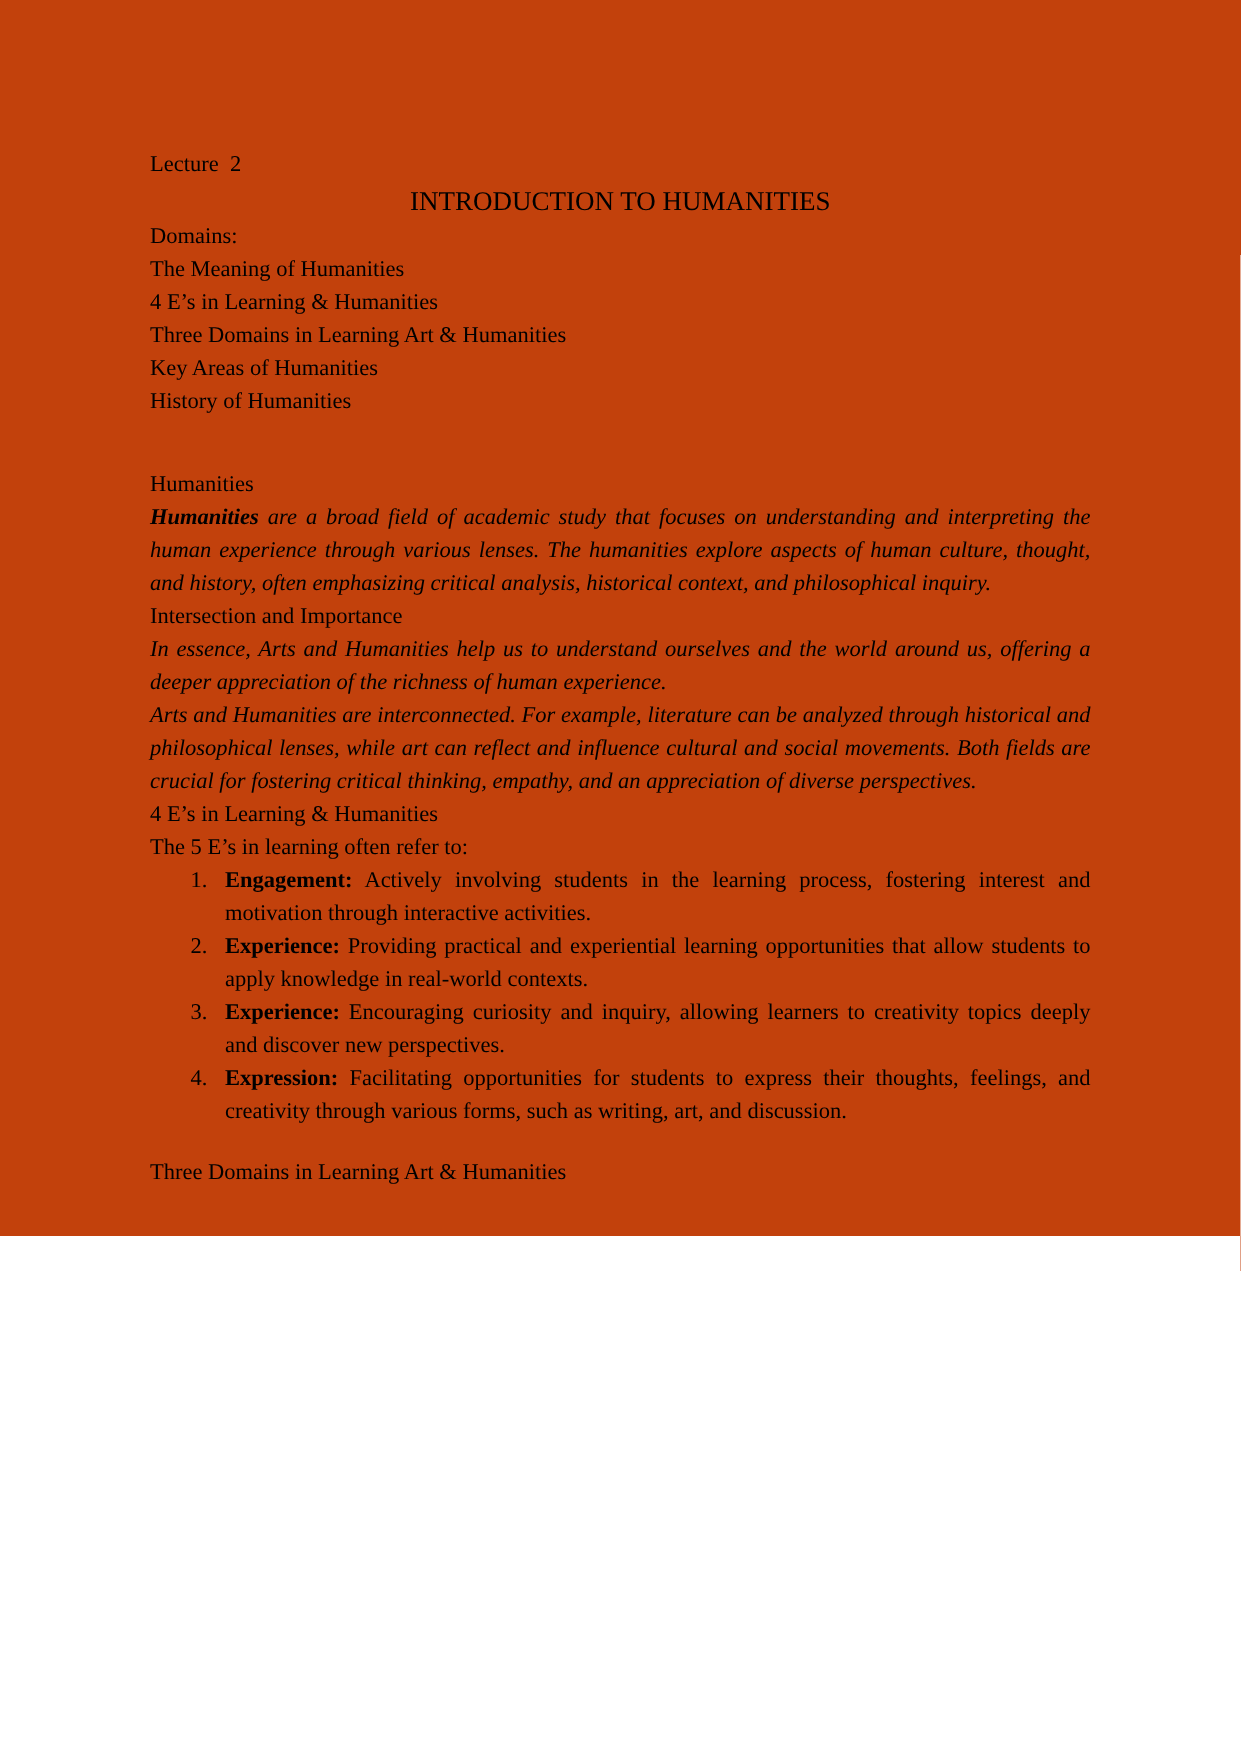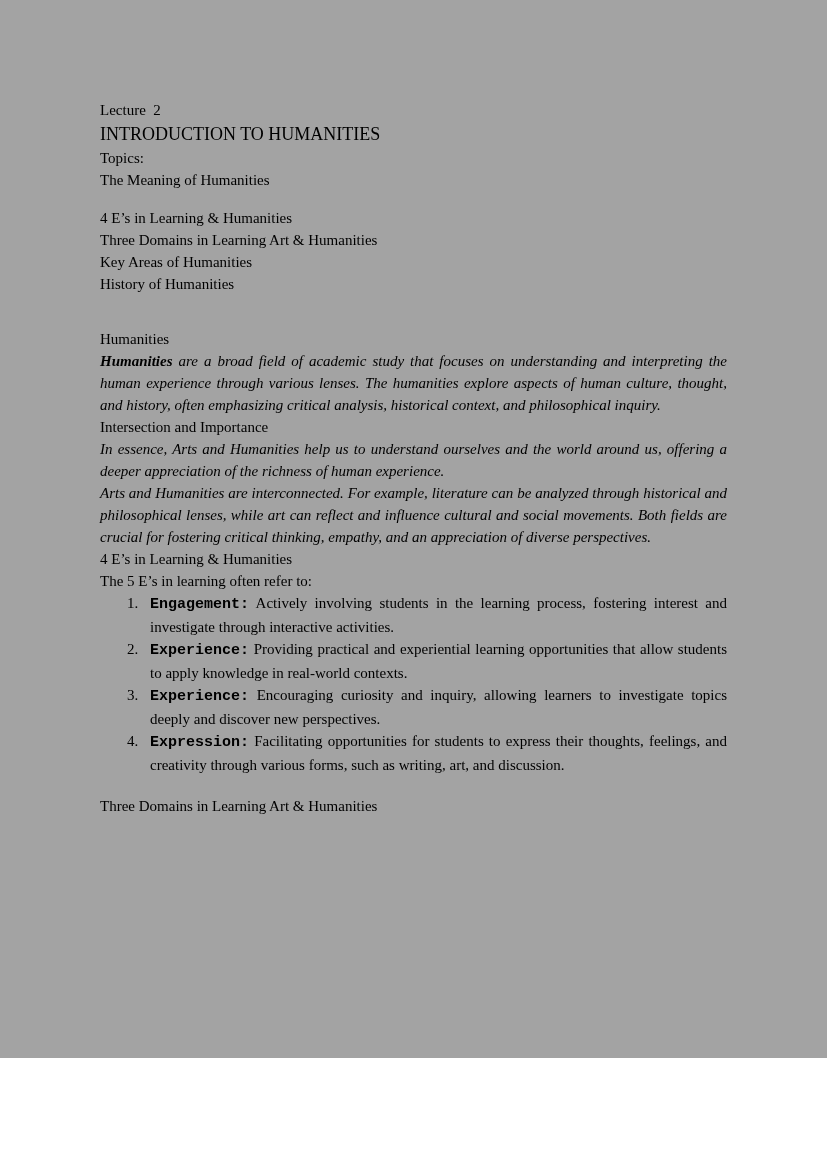--- a/index.html
+++ b/index.html
@@ -3,23 +3,23 @@
 <meta charset="utf-8">
 <style>
   html, body {
     margin: 0;
     padding: 0;
     background: #ffffff;
   }
   .page {
     position: relative;
     width: 827px;
-    height: 1058px;
+    height: 824px;
     margin: 0;
-    background: #a3a3a3;
+    background: #c2410c;
     color: #000000;
     font-family: "Liberation Serif", "DejaVu Serif", serif;
     font-size: 15px;
     line-height: 22px;
     box-sizing: border-box;
     padding: 99px 100px 0 100px;
     overflow: hidden;
   }
   .page p, .page h1, .page h2 {
     margin: 0;
@@ -28,31 +28,32 @@
   }
   .lecture {
     font-weight: bold;
     white-space: pre-wrap;
     margin-bottom: 16px;
   }
   .doc-title {
     font-size: 18px;
     line-height: 26px;
     font-weight: bold;
+    text-align: center;
     margin-bottom: 21px;
   }
   .bold-label {
     font-weight: bold;
     margin-bottom: 20px;
   }
   .topic {
     margin-bottom: 11px;
   }
   .topic.mb0 {
-    margin-bottom: 16px;
+    margin-bottom: 0;
   }
   .section-heading {
     font-weight: bold;
     font-size: 15px;
     line-height: 22px;
     margin-bottom: 20px;
   }
   .section-heading.extra-top {
     margin-top: 33px;
   }
@@ -76,36 +77,35 @@
     padding-left: 50px;
     text-align: justify;
   }
   .num-item .num {
     position: absolute;
     left: 27px;
     top: 0;
   }
   .num-item .term {
     font-weight: bold;
-    font-family: Liberation Mono, monospace;
   }
   .last-heading {
     margin-bottom: 0;
   }
 </style>
 </head>
 <body>
 
 <main class="page">
 
   <p class="lecture">Lecture  2</p>
 
   <h1 class="doc-title">INTRODUCTION TO HUMANITIES</h1>
 
-  <p class="bold-label">Topics:</p>
+  <p class="bold-label">Domains:</p>
 
   <p class="topic mb0">The Meaning of Humanities</p>
   <p class="topic">4 E’s in Learning &amp; Humanities</p>
   <p class="topic">Three Domains in Learning Art &amp; Humanities</p>
   <p class="topic">Key Areas of Humanities</p>
   <p class="topic">History of Humanities</p>
 
   <h2 class="section-heading extra-top">Humanities</h2>
 
   <p class="body-para"><strong>Humanities</strong> <span>are a broad field of academic study that focuses on understanding and interpreting the human experience through various lenses. The humanities explore aspects of human culture, thought, and history, often emphasizing critical analysis, historical context, and philosophical inquiry.</span></p>
@@ -115,27 +115,27 @@
   <p class="body-para">In essence, Arts and Humanities help us to understand ourselves and the world around us, offering a deeper appreciation of the richness of human experience.</p>
 
   <p class="body-para">Arts and Humanities are interconnected. For example, literature can be analyzed through historical and philosophical lenses, while art can reflect and influence cultural and social movements. Both fields are crucial for fostering critical thinking, empathy, and an appreciation of diverse perspectives.</p>
 
   <h2 class="section-heading">4 E’s in Learning &amp; Humanities</h2>
 
   <p class="intro-para">The 5 E’s in learning often refer to:</p>
 
   <div class="num-list">
     <div class="num-item">
-      <span class="num">1.</span><span class="term">Engagement:</span> <span>Actively involving students in the learning process, fostering interest and investigate through interactive activities.</span>
+      <span class="num">1.</span><span class="term">Engagement:</span> <span>Actively involving students in the learning process, fostering interest and motivation through interactive activities.</span>
     </div>
     <div class="num-item">
       <span class="num">2.</span><span class="term">Experience:</span> <span>Providing practical and experiential learning opportunities that allow students to apply knowledge in real-world contexts.</span>
     </div>
     <div class="num-item">
-      <span class="num">3.</span><span class="term">Experience:</span> <span>Encouraging curiosity and inquiry, allowing learners to investigate topics deeply and discover new perspectives.</span>
+      <span class="num">3.</span><span class="term">Experience:</span> <span>Encouraging curiosity and inquiry, allowing learners to creativity topics deeply and discover new perspectives.</span>
     </div>
     <div class="num-item">
       <span class="num">4.</span><span class="term">Expression:</span> <span>Facilitating opportunities for students to express their thoughts, feelings, and creativity through various forms, such as writing, art, and discussion.</span>
     </div>
   </div>
 
   <h2 class="section-heading last-heading">Three Domains in Learning Art &amp; Humanities</h2>
 
 </main>
 

